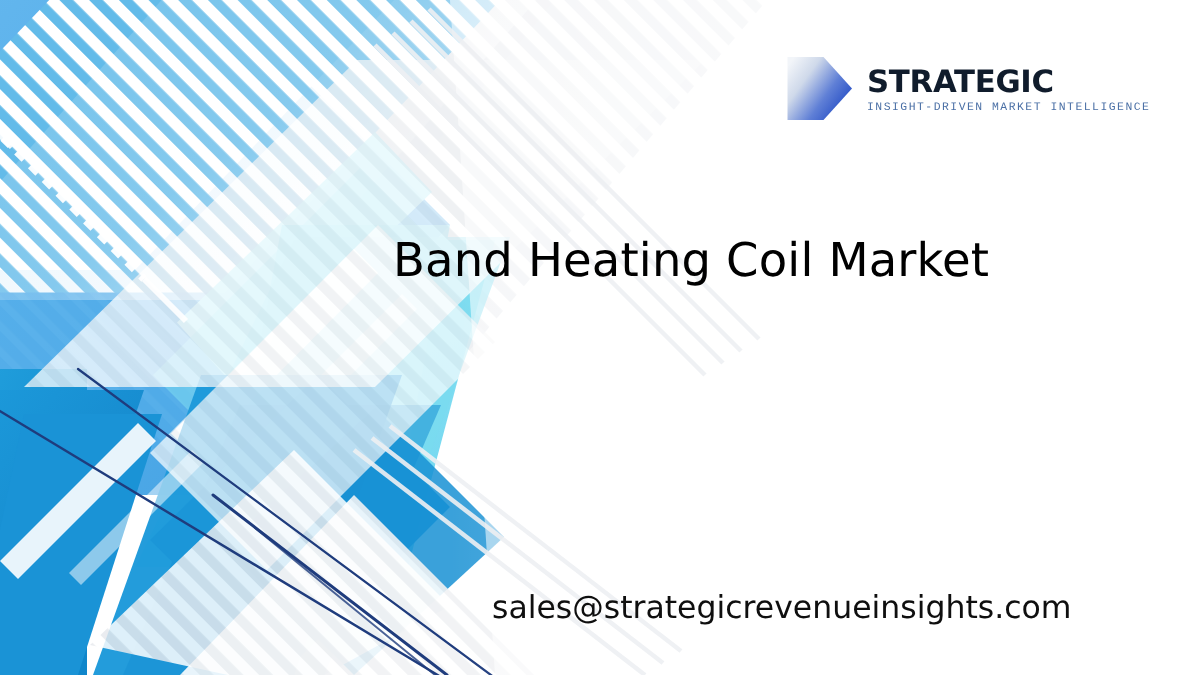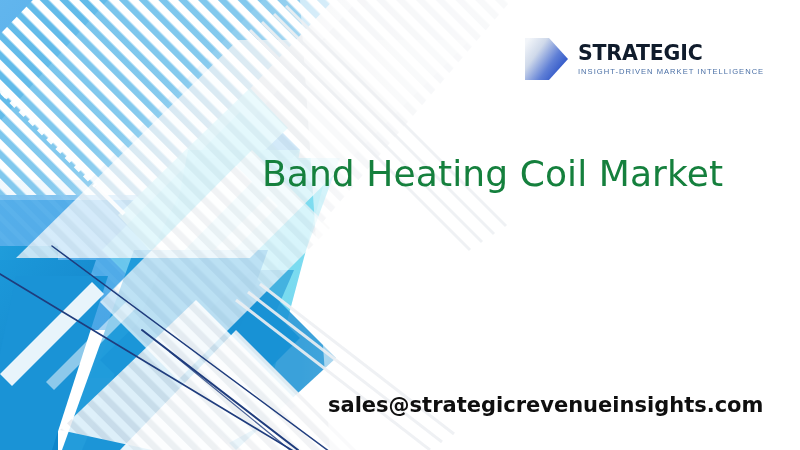--- a/index.html
+++ b/index.html
@@ -67,50 +67,50 @@
   .logo-line1, .logo-line2 {
     font-family: "DejaVu Sans", "Liberation Sans", sans-serif;
     font-weight: bold;
     font-size: 20.5px;
     line-height: 20px;
     letter-spacing: -0.2px;
     color: #101c2c;
     white-space: nowrap;
   }
   .logo-tagline {
-    font-family: Liberation Sans, sans-serif;
+    font-family: Liberation Mono, monospace;
     font-size: 7.6px;
     font-weight: normal;
     letter-spacing: 1.0px;
     color: #4a6fa5;
     margin-top: 4px;
     white-space: nowrap;
   }
 
   
   .title {
     position: absolute;
     left: 262px;
     top: 154px;
     width: 500px;
-    font-size: 36px;
+    font-size: 31px;
     font-weight: normal;
-    color: #15803d;
+    color: #000000;
     letter-spacing: 0.1px;
     line-height: 40px;
   }
 
   
   .email {
     position: absolute;
     left: 328px;
     top: 391px;
     width: 440px;
     font-size: 21px;
-    font-weight: bold;
+    font-weight: normal;
     color: #0f0f0f;
     letter-spacing: 0px;
     line-height: 28px;
   }
 </style>
 </head>
 <body>
 
 <div class="slide">
 

